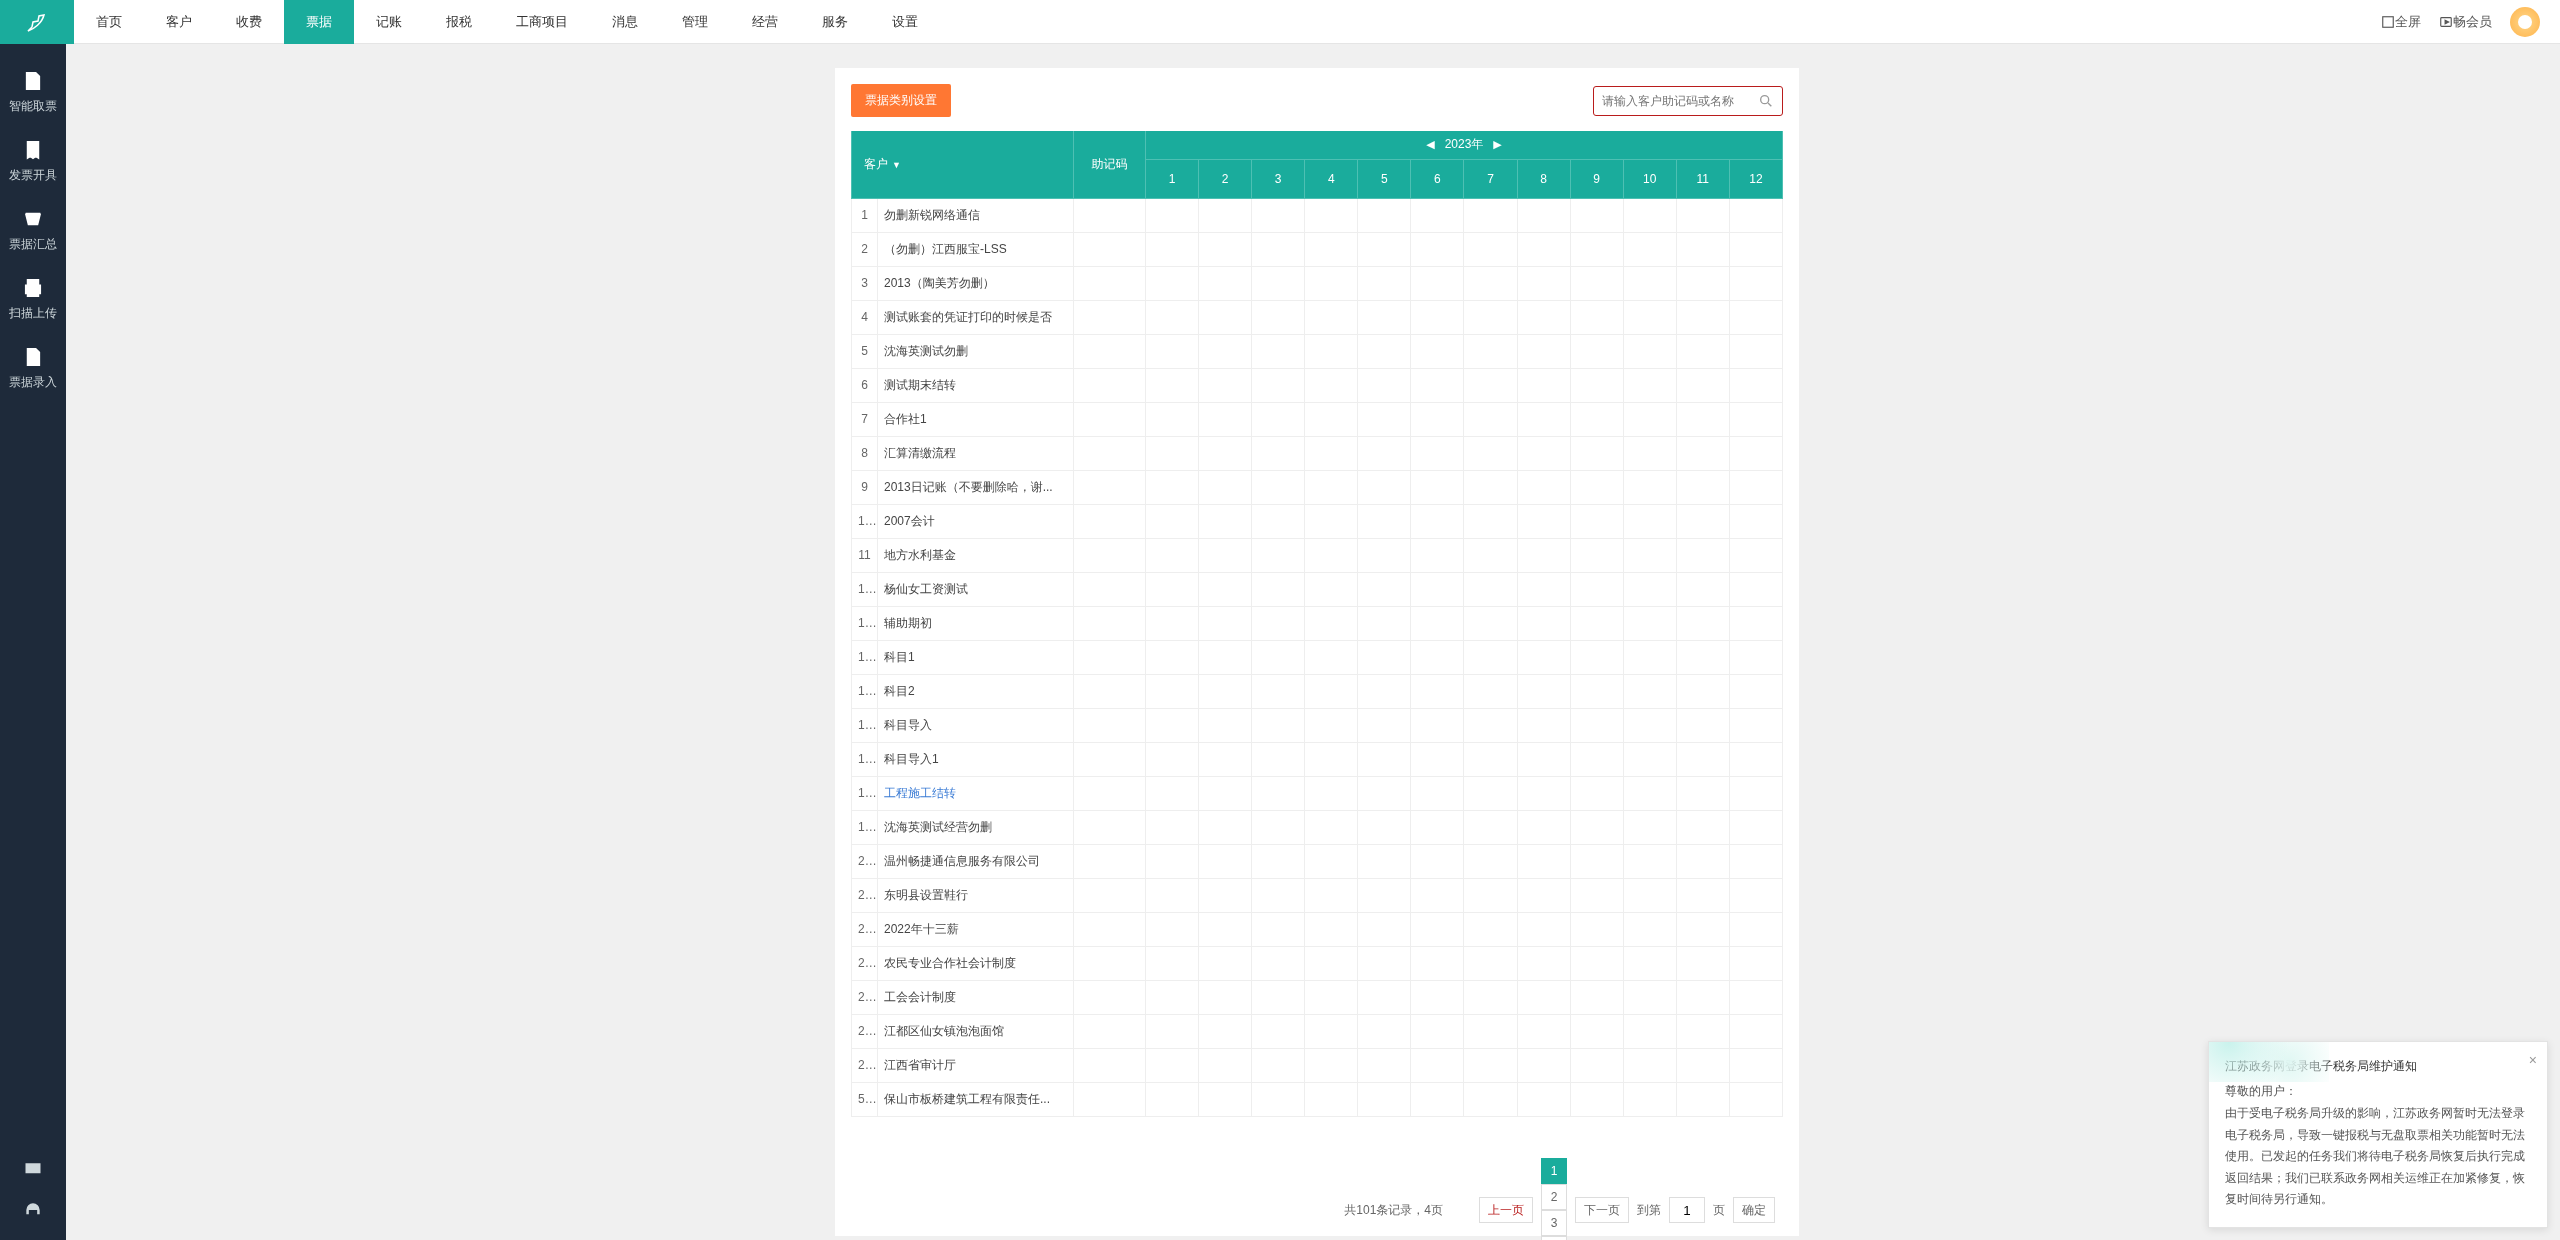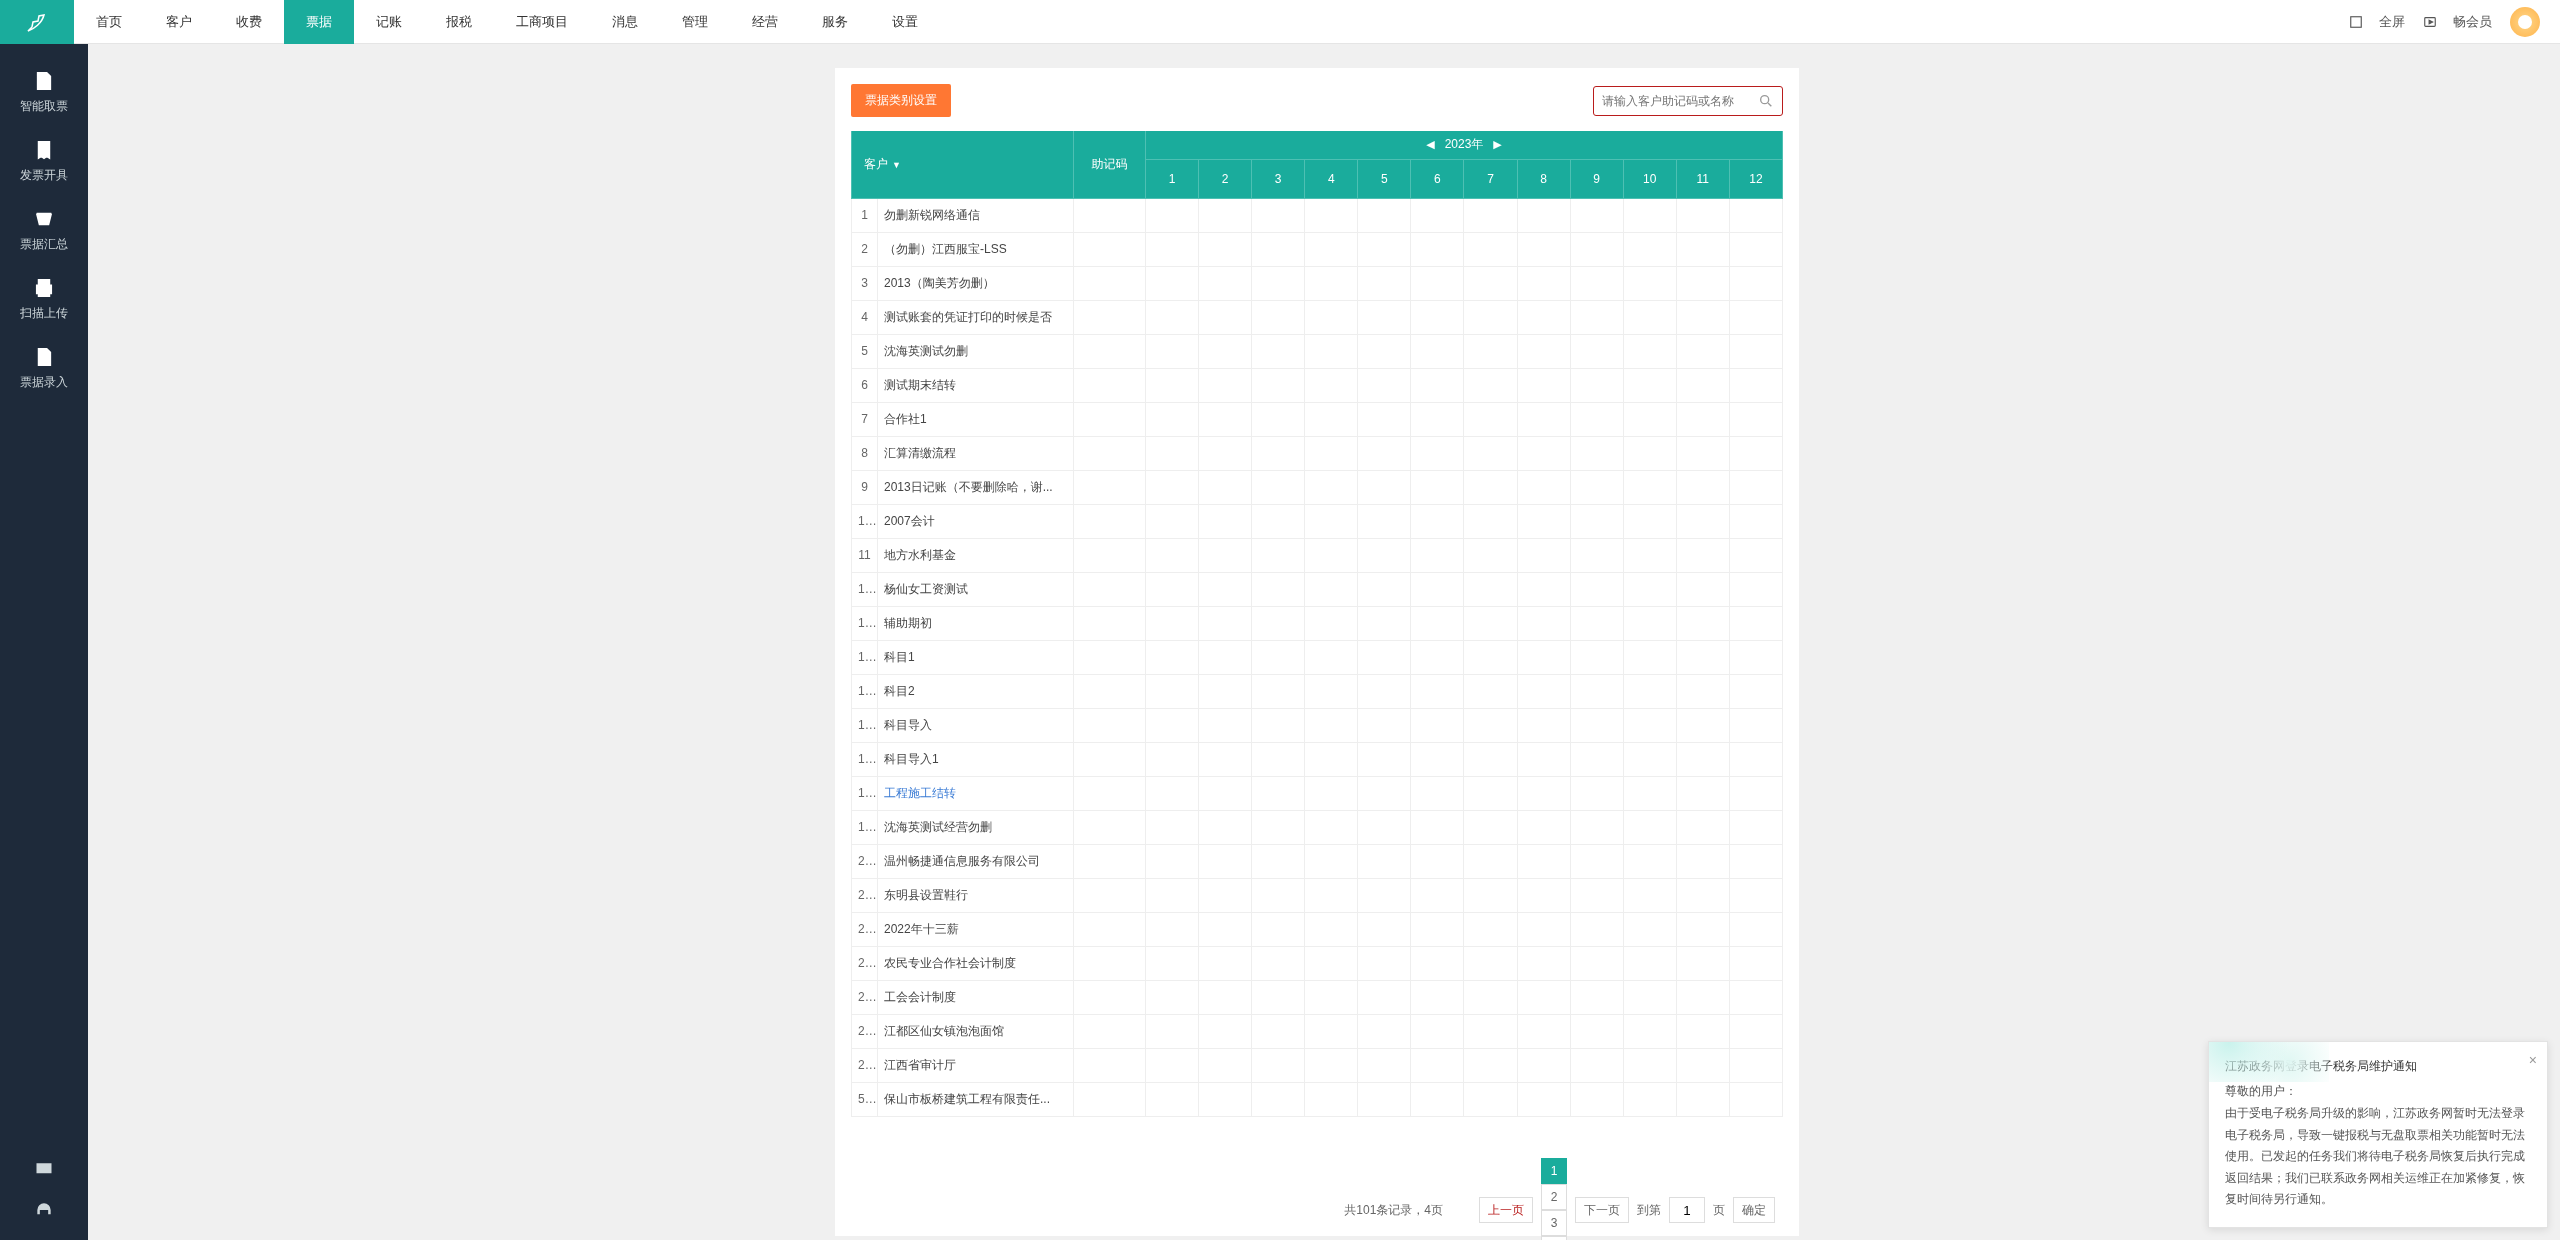--- a/index.html
+++ b/index.html
@@ -6,27 +6,27 @@
 body { font-family: "Microsoft YaHei", Arial, sans-serif; font-size: 12px; background: #f0f0f0; color: #333; width: 2560px; height: 1240px; overflow: hidden; position: relative; }
 
 
 .topbar { height: 44px; background: #fff; border-bottom: 1px solid #e5e5e5; display: flex; align-items: center; padding-left: 0; }
 .logo-area { width: 74px; height: 44px; background: #1aac9c; display: flex; align-items: center; justify-content: center; }
 .logo-area svg { width: 24px; height: 24px; stroke: #fff; fill: none; }
 .top-nav { display: flex; align-items: center; height: 44px; }
 .top-nav-item { padding: 0 22px; height: 44px; display: flex; align-items: center; color: #333; cursor: pointer; font-size: 13px; }
 .top-nav-item.active { background: #1aac9c; color: #fff; }
 .top-right { margin-left: auto; display: flex; align-items: center; padding-right: 20px; gap: 18px; }
-.top-right-item { display: flex; align-items: center; gap: 16px; color: #555; cursor: pointer; font-size: 13px; }
+.top-right-item { display: flex; align-items: center; gap: 0; color: #555; cursor: pointer; font-size: 13px; }
 .top-right-item svg { width: 14px; height: 14px; }
 .avatar { width: 30px; height: 30px; border-radius: 50%; background: radial-gradient(#ffd78a,#ffb34a); position: relative; overflow: hidden; }
 .avatar::before { content:""; position:absolute; top:8px; left:8px; width:14px; height:14px; background:#fff; border-radius:50%; }
 
 
-.sidebar { position: absolute; top: 44px; left: 0; width: 88px; bottom: 0; background: #1e2a3a; display: flex; flex-direction: column; align-items: center; padding-top: 14px; }
+.sidebar { position: absolute; top: 44px; left: 0; width: 66px; bottom: 0; background: #1e2a3a; display: flex; flex-direction: column; align-items: center; padding-top: 14px; }
 .side-item { width: 74px; display: flex; flex-direction: column; align-items: center; color: #cfd8dc; padding: 12px 0; cursor: pointer; font-size: 12px; gap: 6px; }
 .side-item svg { width: 22px; height: 22px; fill: #fff; }
 .side-bottom { margin-top: auto; padding-bottom: 20px; display: flex; flex-direction: column; gap: 20px; align-items: center; }
 .side-bottom svg { width: 20px; height: 20px; fill: #cfd8dc; }
 
 
 .main { position: absolute; top: 44px; left: 74px; right: 0; bottom: 0; display: flex; justify-content: center; padding-top: 24px; }
 .panel { width: 964px; background: #fff; height: 1168px; padding: 16px 16px 0 16px; display: flex; flex-direction: column; }
 
 .panel-head { display: flex; align-items: center; margin-bottom: 14px; }

